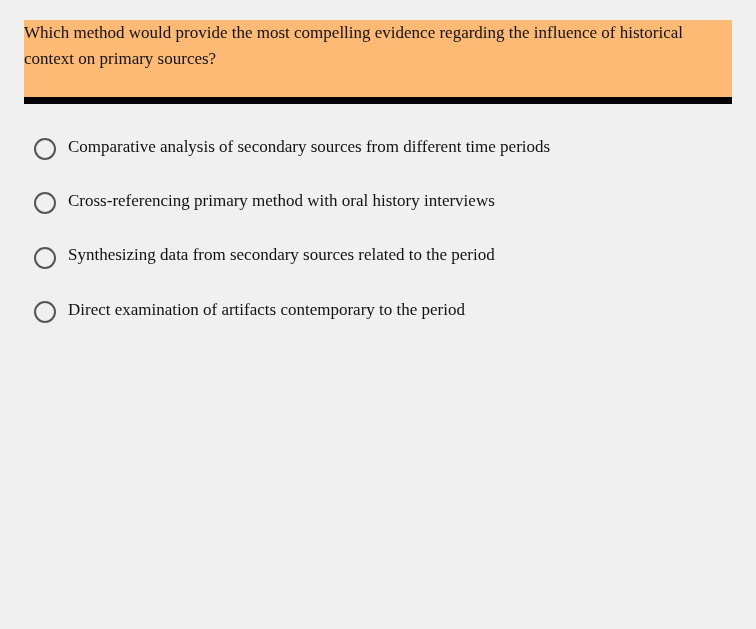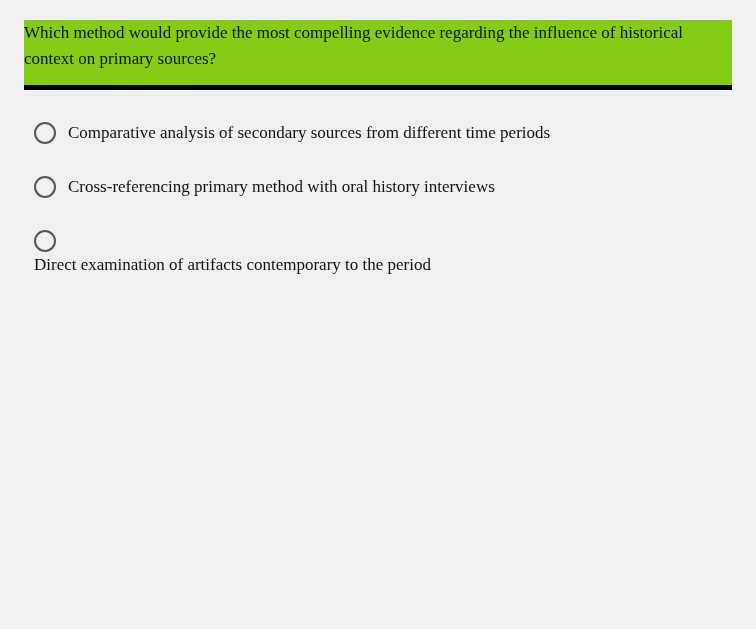--- a/index.html
+++ b/index.html
@@ -11,40 +11,40 @@
     body {
       width: 756px;
       min-height: 629px;
       background-color: #f0f0f0;
       font-family: 'Georgia', serif;
       padding: 20px 24px;
       color: #1a1a1a;
     }
 
     .question-section {
-      background-color: #84cc16;
-      padding-bottom: 12px;
-      border-bottom: 5px solid #000000;
+      background-color: #fdba74;
+      padding-bottom: 24px;
+      border-bottom: 7px solid #000000;
       margin-bottom: 20px;
     }
 
     .question-text {
       font-size: 17px;
       line-height: 1.55;
       font-family: 'Georgia', serif;
       color: #111;
     }
 
     .options-section {
       padding: 10px 0 0 10px;
     }
 
     .option-item {
       display: flex;
-      align-items: flex-start;
+      align-items: flex-end;
       margin-bottom: 28px;
       cursor: pointer;
     }
 
     .radio-circle {
       width: 22px;
       height: 22px;
       border-radius: 50%;
       border: 2px solid #555;
       flex-shrink: 0;
@@ -57,21 +57,20 @@
     .option-text {
       font-size: 17px;
       line-height: 1.55;
       font-family: 'Georgia', serif;
       color: #111;
       flex: 1;
     }
 
     .option-item.last-option {
       margin-bottom: 28px;
-      flex-direction: column;
     }
   </style>
 </head>
 <body>
 
 <div class="question-section">
   <p class="question-text">Which method would provide the most compelling evidence regarding the influence of historical context on primary sources?</p>
 </div>
 
 <div class="options-section">
@@ -79,19 +78,23 @@
   <div class="option-item">
     <span class="radio-circle"></span>
     <span class="option-text">Comparative analysis of secondary sources from different time periods</span>
   </div>
 
   <div class="option-item">
     <span class="radio-circle"></span>
     <span class="option-text">Cross-referencing  primary  method  with  oral  history interviews</span>
   </div>
 
+  <div class="option-item">
+    <span class="radio-circle"></span>
+    <span class="option-text">Synthesizing  data  from  secondary  sources  related  to  the period</span>
+  </div>
 
   <div class="option-item last-option">
     <span class="radio-circle"></span>
     <span class="option-text">Direct examination of artifacts contemporary to the period</span>
   </div>
 
 </div>
 
 </body></html>

